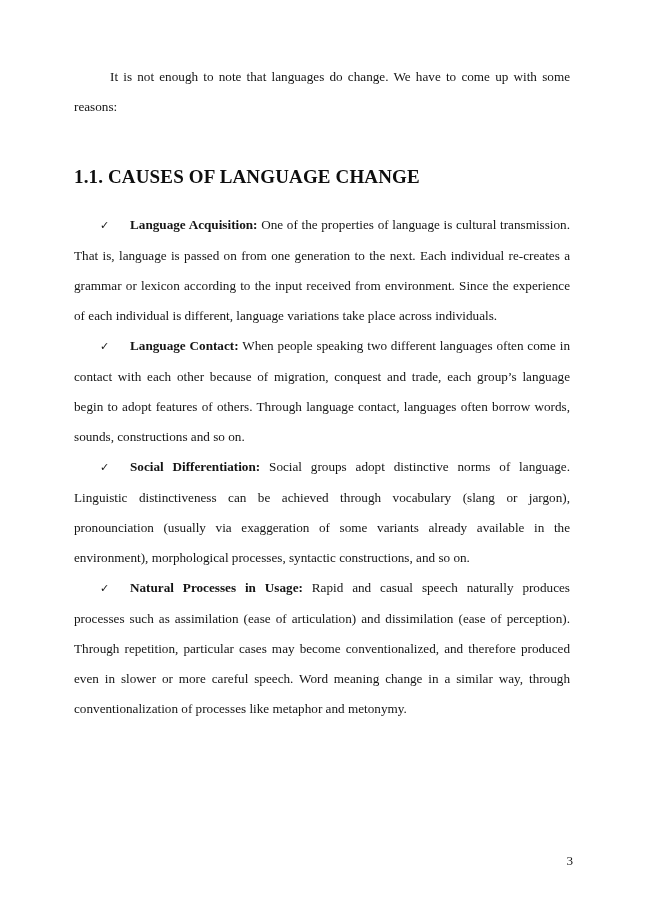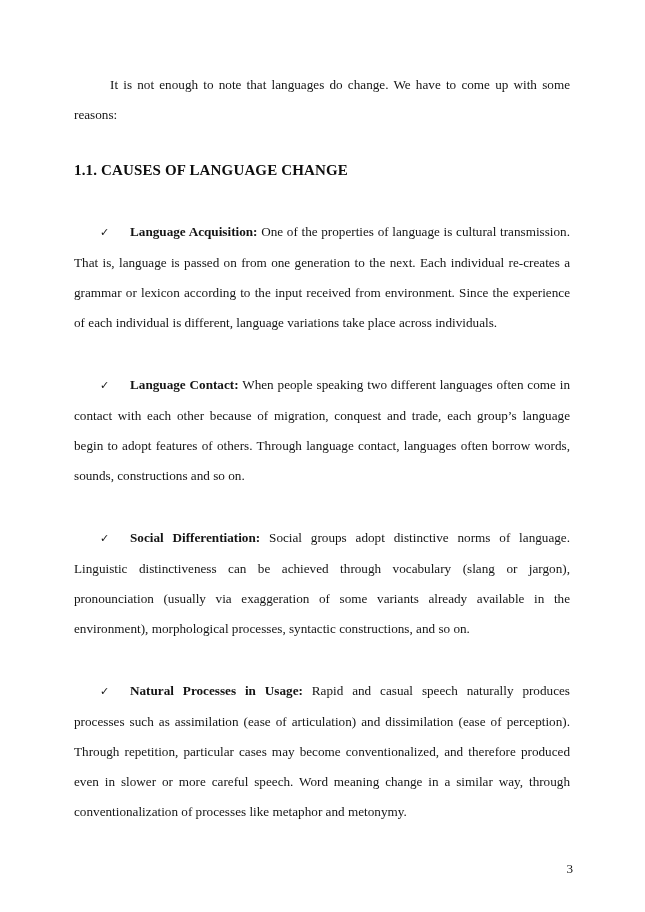--- a/index.html
+++ b/index.html
@@ -13,21 +13,21 @@
     position: relative;
     overflow: hidden;
     font-family: "Liberation Serif", "DejaVu Serif", serif;
     color: #141414;
     -webkit-font-smoothing: antialiased;
   }
 
   .page {
     position: absolute;
     left: 0;
-    top: 8px;
+    top: 0;
     width: 645px;
     height: 680px;
     background: #ffffff;
   }
 
   .content {
     position: absolute;
     left: 74px;
     top: 62px;
     width: 496px;
@@ -40,34 +40,33 @@
     text-align: justify;
     text-justify: inter-word;
     color: #141414;
   }
 
   .intro-para {
     text-indent: 36px;
   }
 
   .section-heading {
-    margin-top: 25px;
-    font-size: 15px;
+    margin-top: 40px;
+    font-size: 19px;
     font-weight: bold;
     line-height: 30px;
     letter-spacing: 0.15px;
     color: #0e0e0e;
   }
 
   .bullet-block {
-    margin-top: 32px;
   }
 
   .bullet-block.first {
-    margin-top: 32px;
+    margin-top: 18px;
   }
 
   .bullet-para {
     text-indent: 0;
     padding-left: 0;
   }
 
   .check-icon {
     display: inline-block;
     width: 30px;

